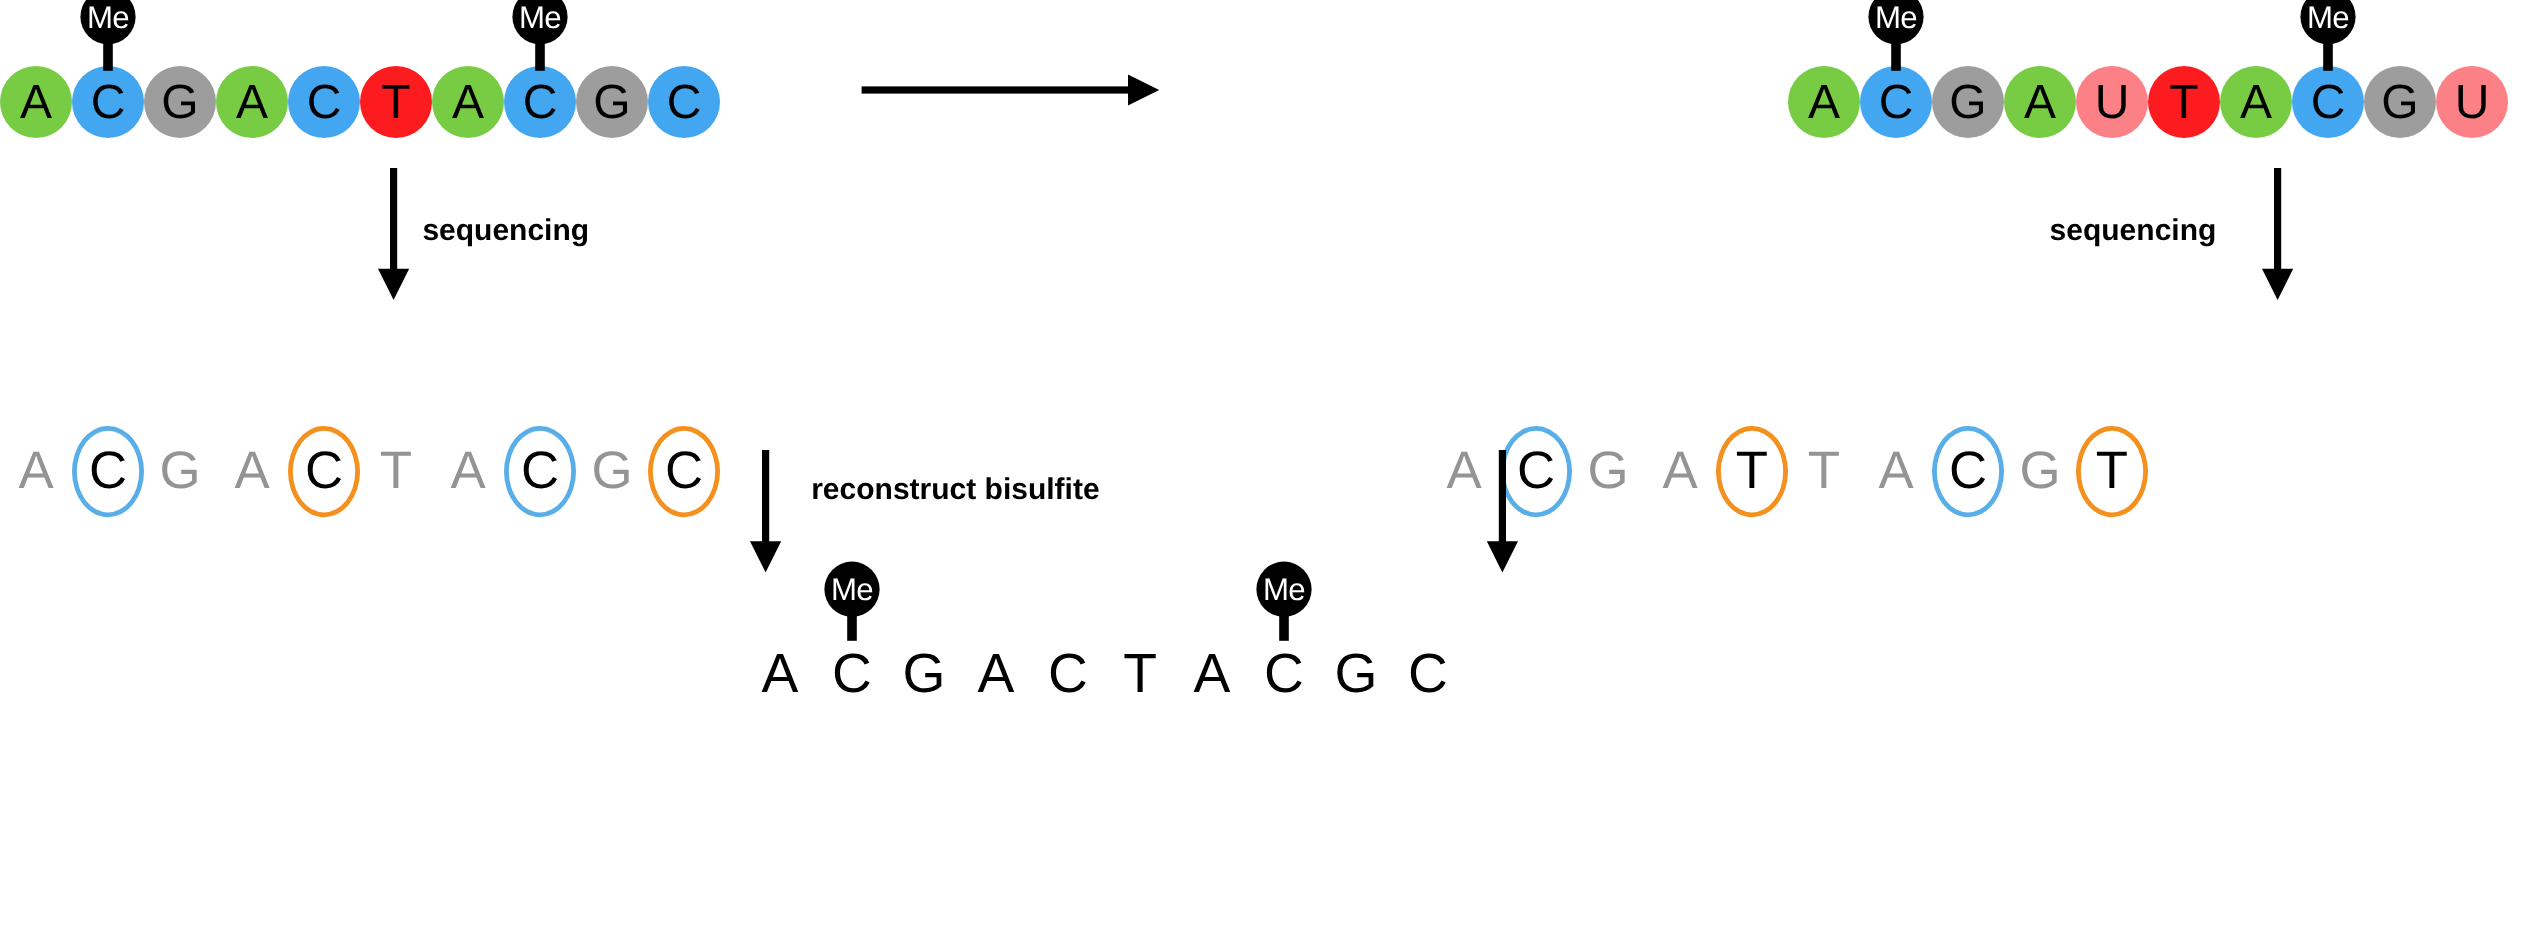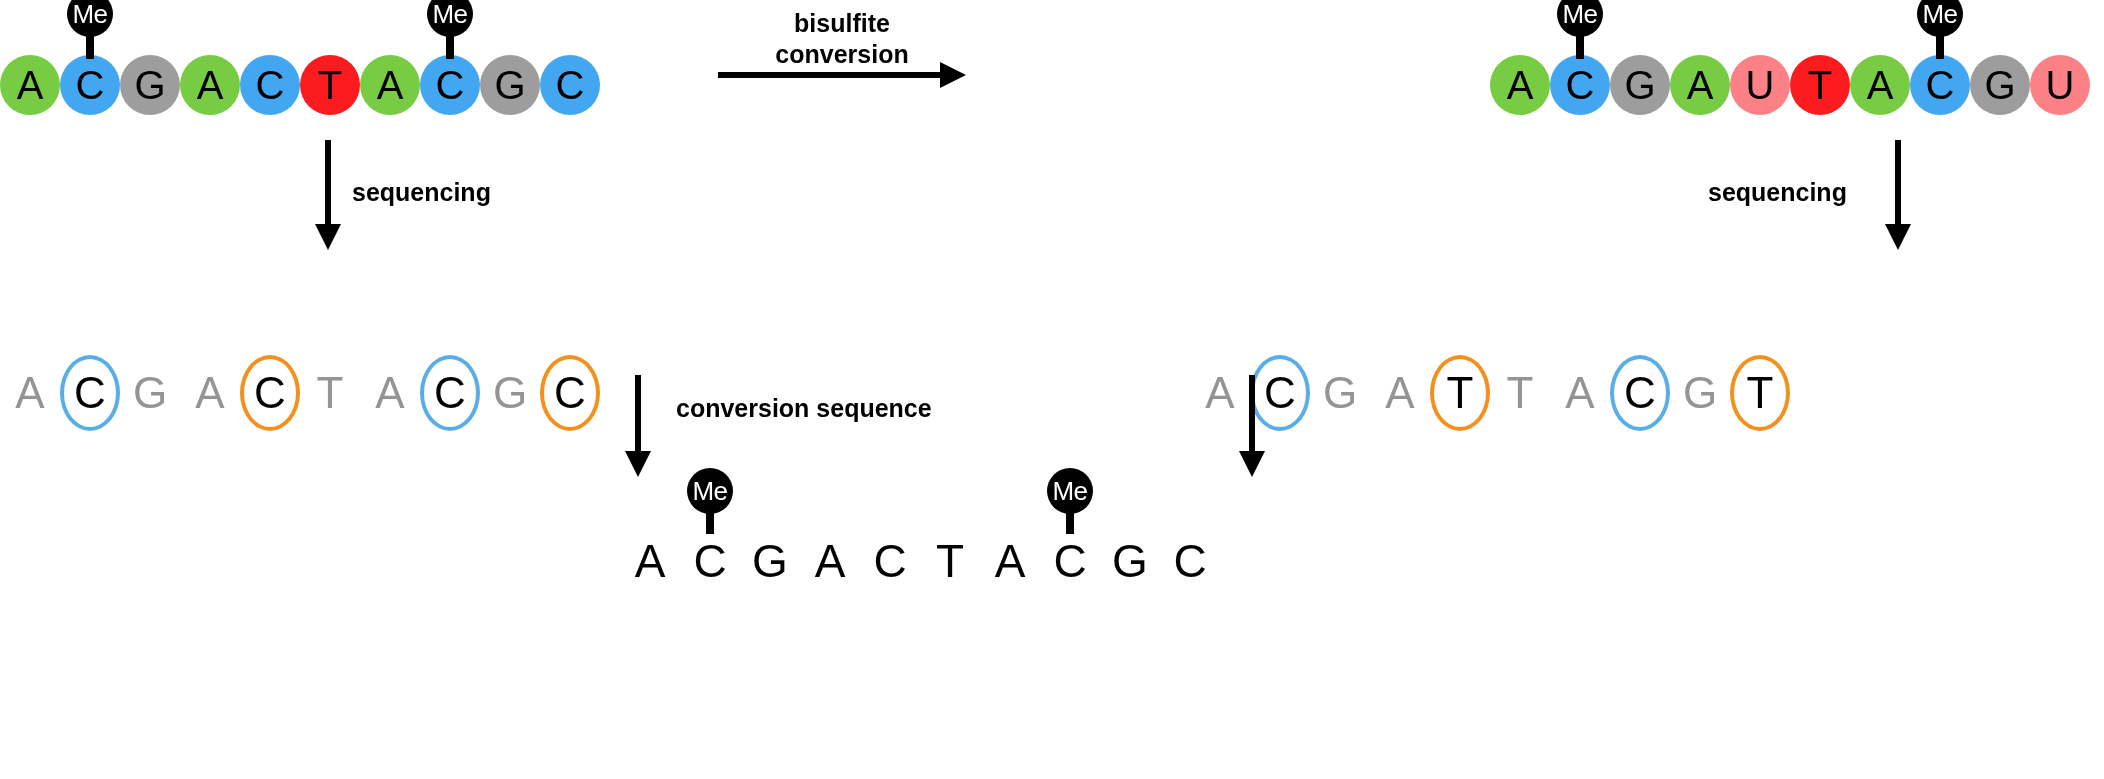--- a/index.html
+++ b/index.html
@@ -157,22 +157,20 @@
         <div class="me-ball">Me</div>
       </div>
       <div class="base G">
         <span>G</span>
       </div>
       <div class="base C">
         <span>C</span>
       </div>
     </div>
 
-  <div class="proc-label center" style="left:742px;top:8px;width:200px;">bisulfite
-conversion</div>
   <div class="arrow-h" style="left:718px;top:60px;width:248px;">
     <div class="shaft" style="width:224px;"></div>
     <div class="head" style="left:222px;"></div>
   </div>
 
   <div class="seq-row" id="row-converted" style="left:1490px;top:55px;">
       <div class="base A">
         <span>A</span>
       </div>
       <div class="base C">
@@ -247,21 +245,21 @@
     </div>
 
   <div class="arrow-v" style="left:618px;top:375px;height:100px;">
     <div class="shaft" style="height:78px;"></div>
     <div class="head" style="top:76px;"></div>
   </div>
   <div class="arrow-v" style="left:1232px;top:375px;height:100px;">
     <div class="shaft" style="height:78px;"></div>
     <div class="head" style="top:76px;"></div>
   </div>
-  <div class="proc-label" style="left:676px;top:393px;">conversion sequence</div>
+  <div class="proc-label" style="left:676px;top:393px;">reconstruct bisulfite</div>
 
   <div class="final-row" id="row-final" style="left:620px;top:530px;">
       <div class="final-base">
         <span>A</span>
       </div>
       <div class="final-base">
         <span>C</span>
         <div class="me-stem"></div>
         <div class="me-ball">Me</div>
       </div>

